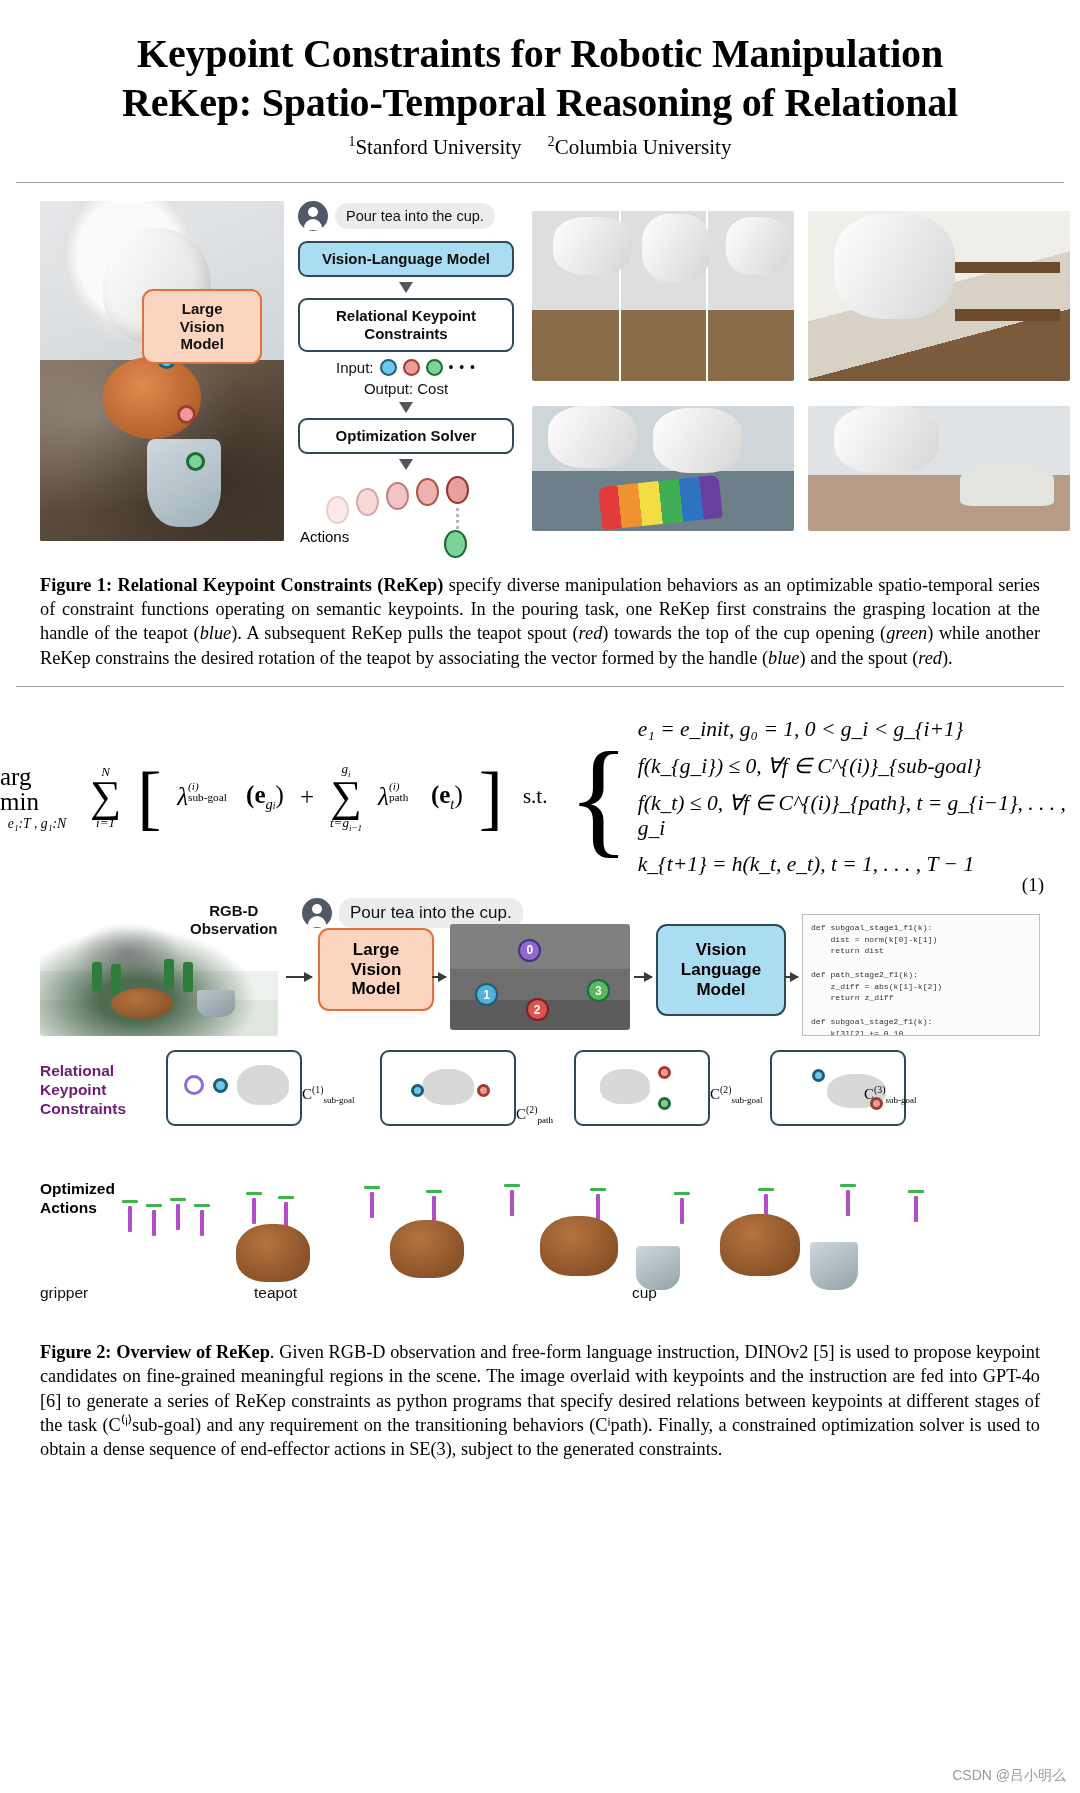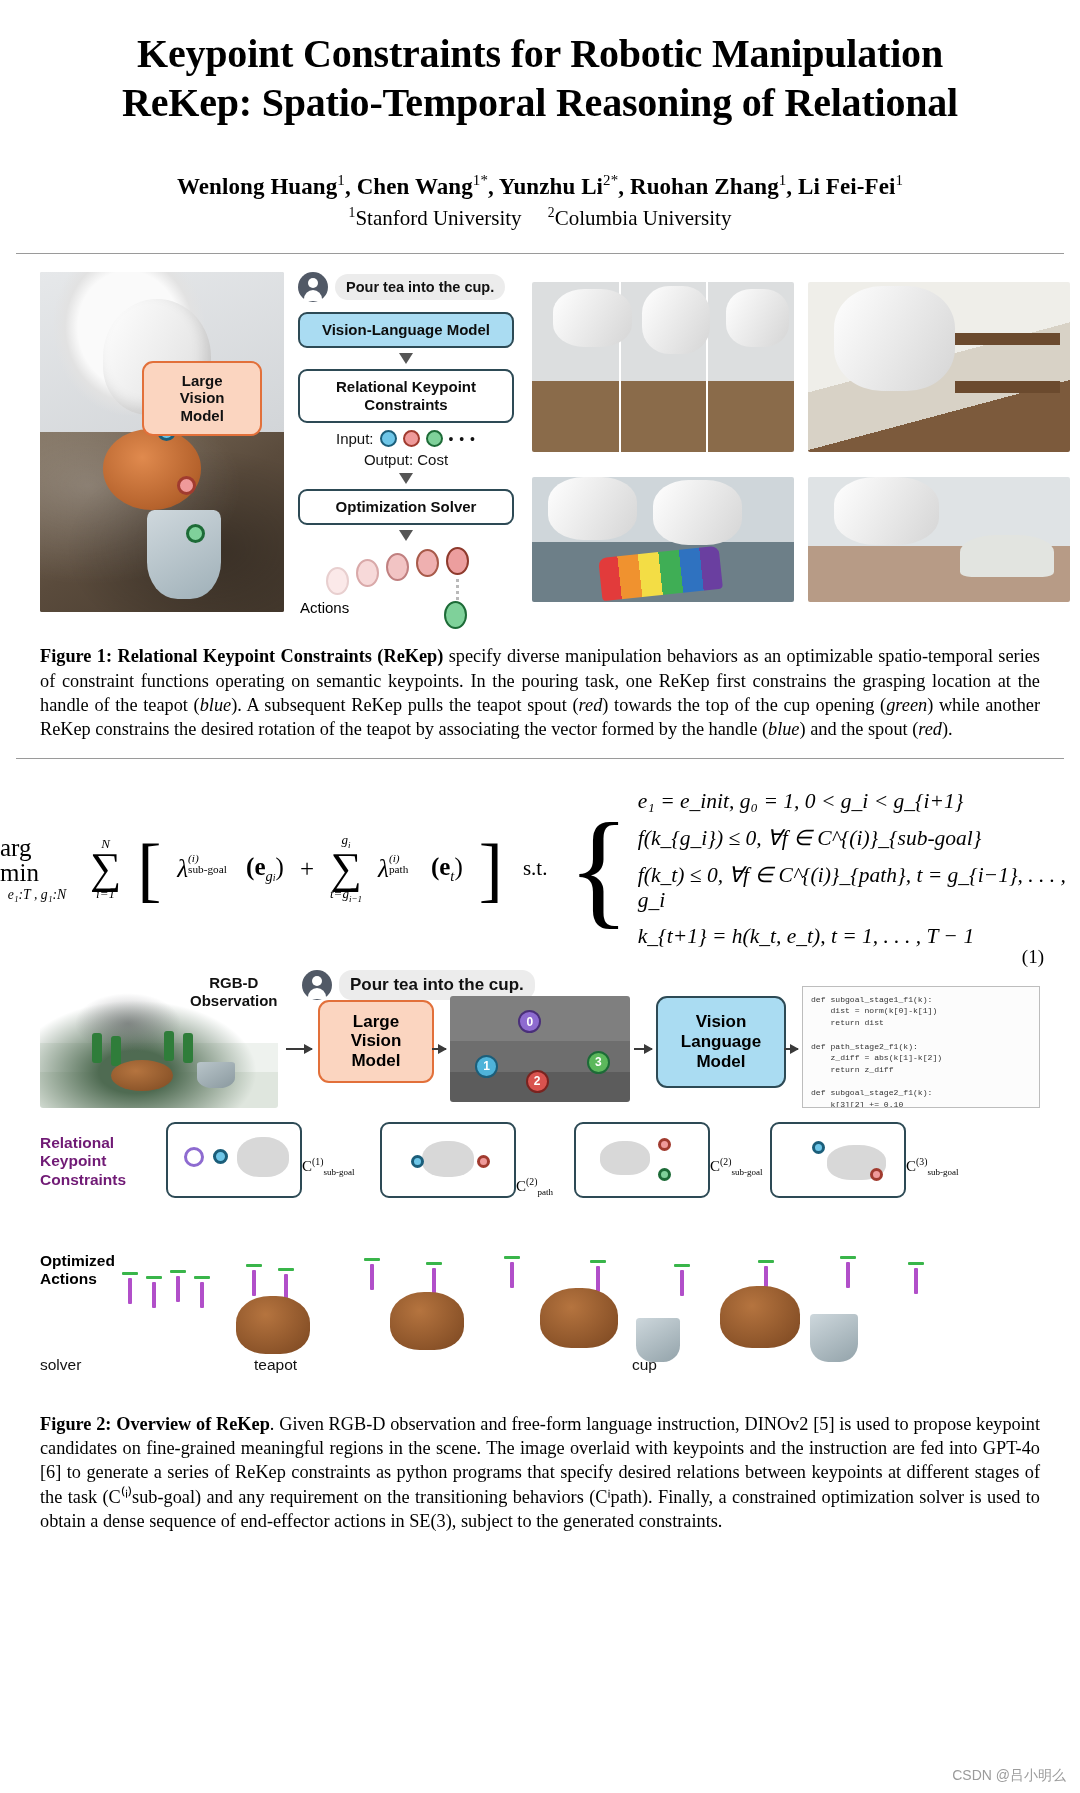--- a/index.html
+++ b/index.html
@@ -34,21 +34,21 @@
   .kp-red{background:#ef9a9a;border:3px solid #a13b2f;}
   .kp-green{background:#7fd19a;border:3px solid #1d6b37;}
   .lvm-box{position:absolute;left:42%;top:26%;width:44%;padding:9px 4px;background:#fbd5c0;border:2.5px solid #e2703a;border-radius:11px;
      font-family:"Liberation Sans",sans-serif;font-weight:bold;font-size:15px;line-height:1.18;text-align:center;color:#111;}
 
   .f1-flow{position:absolute;left:258px;top:0;width:216px;height:340px;}
   .prompt-row{display:flex;align-items:center;gap:7px;}
   .avatar{width:30px;height:30px;border-radius:50%;background:#515966;position:relative;flex:0 0 auto;}
   .avatar:before{content:"";position:absolute;left:50%;top:6px;transform:translateX(-50%);width:10px;height:10px;border-radius:50%;background:#fff;}
   .avatar:after{content:"";position:absolute;left:50%;top:18px;transform:translateX(-50%);width:18px;height:11px;border-radius:9px 9px 0 0;background:#fff;}
-  .bubble{background:#ececec;border-radius:13px;padding:5px 11px;font-family:"Liberation Sans",sans-serif;font-size:14.5px;color:#111;white-space:nowrap;font-weight:bold;}
+  .bubble{background:#ececec;border-radius:13px;padding:5px 11px;font-family:"Liberation Sans",sans-serif;font-size:14.5px;color:#111;white-space:nowrap;}
   .fbox{border:2px solid #2d4a55;border-radius:9px;text-align:center;font-family:"Liberation Sans",sans-serif;font-weight:bold;font-size:15px;color:#0d0d0d;padding:7px 4px;line-height:1.2;background:#fff;}
   .fbox.vlm{background:#aadcf2;}
   .dn-arrow{width:0;height:0;margin:5px auto;border-left:7px solid transparent;border-right:7px solid transparent;border-top:11px solid #555;}
   .io-line{font-family:"Liberation Sans",sans-serif;font-size:15px;display:flex;align-items:center;justify-content:center;gap:6px;color:#111;}
   .dot{width:17px;height:17px;border-radius:50%;box-sizing:border-box;}
   .actions-wrap{position:relative;height:96px;margin-top:6px;}
   .act{position:absolute;width:23px;height:28px;border-radius:50%;box-sizing:border-box;}
   .act-label{position:absolute;left:2px;top:52px;font-family:"Liberation Sans",sans-serif;font-size:15px;}
 
   .f1-grid{position:absolute;left:492px;top:0;width:548px;height:340px;}
@@ -135,27 +135,20 @@
 </head>
 <body>
 
 <div class="page">
 
   <div class="title">
     <div>Keypoint Constraints for Robotic Manipulation</div>
     <div>ReKep: Spatio-Temporal Reasoning of Relational</div>
   </div>
 
-  <div class="authors">
-    <span>Wenlong Huang</span><sup>1</sup>,
-    <span>Chen Wang</span><sup>1*</sup>,
-    <span>Yunzhu Li</span><sup>2*</sup>,
-    <span>Ruohan Zhang</span><sup>1</sup>,
-    <span>Li Fei-Fei</span><sup>1</sup>
-  </div>
   <div class="affil">
     <sup>1</sup><span>Stanford University</span>
     &nbsp;&nbsp;&nbsp;
     <sup>2</sup><span>Columbia University</span>
   </div>
 
   <div class="sep"></div>
 
   <div class="fig1">
 
@@ -408,21 +401,21 @@
       </div>
       <div class="clab" style="left:670px;">
         <span class="c">C</span><sup>(2)</sup><sub style="font-size:.6em;">sub-goal</sub>
       </div>
 
       <div class="cbox" style="left:730px;">
         <div class="cpot" style="left:42%;top:30%;width:44%;height:48%;"></div>
         <div class="kp kp-blue" style="left:30%;top:24%;width:13px;height:13px;"></div>
         <div class="kp kp-red" style="left:74%;top:62%;width:13px;height:13px;"></div>
       </div>
-      <div class="clab" style="left:866px;">
+      <div class="clab" style="left:824px;">
         <span class="c">C</span><sup>(3)</sup><sub style="font-size:.6em;">sub-goal</sub>
       </div>
 
     </div>
 
     <div class="f2-bot">
       <div class="oa-lab">
         <span>Optimized</span><br>
         <span>Actions</span>
       </div>
@@ -456,21 +449,21 @@
       <div class="gr" style="left:874px;top:16px;"></div>
         <div class="grn" style="left:868px;top:10px;"></div>
 
       <div class="pot2" style="left:196px;top:44px;width:74px;height:58px;"></div>
       <div class="pot2" style="left:350px;top:40px;width:74px;height:58px;"></div>
       <div class="pot2" style="left:500px;top:36px;width:78px;height:60px;"></div>
       <div class="pot2" style="left:680px;top:34px;width:80px;height:62px;"></div>
       <div class="cup2" style="left:596px;top:66px;width:44px;height:44px;"></div>
       <div class="cup2" style="left:770px;top:62px;width:48px;height:48px;"></div>
 
-      <div class="botlab" style="left:0;top:104px;">solver</div>
+      <div class="botlab" style="left:0;top:104px;">gripper</div>
       <div class="botlab" style="left:214px;top:104px;">teapot</div>
       <div class="botlab" style="left:592px;top:104px;">cup</div>
     </div>
   </div>
 
   <div class="cap" style="margin-top:22px;">
     <b>Figure 2:</b>
     <b>Overview of ReKep</b><span>. Given RGB-D observation and free-form language instruction, DINOv2 [5] is used to propose keypoint candidates on fine-grained meaningful regions in the scene. The image overlaid with keypoints and the instruction are fed into GPT-4o [6] to generate a series of ReKep constraints as python programs that specify desired relations between keypoints at different stages of the task (C⁽ⁱ⁾sub-goal) and any requirement on the transitioning behaviors (Cⁱpath). Finally, a constrained optimization solver is used to obtain a dense sequence of end-effector actions in SE(3), subject to the generated constraints.</span>
   </div>
 

